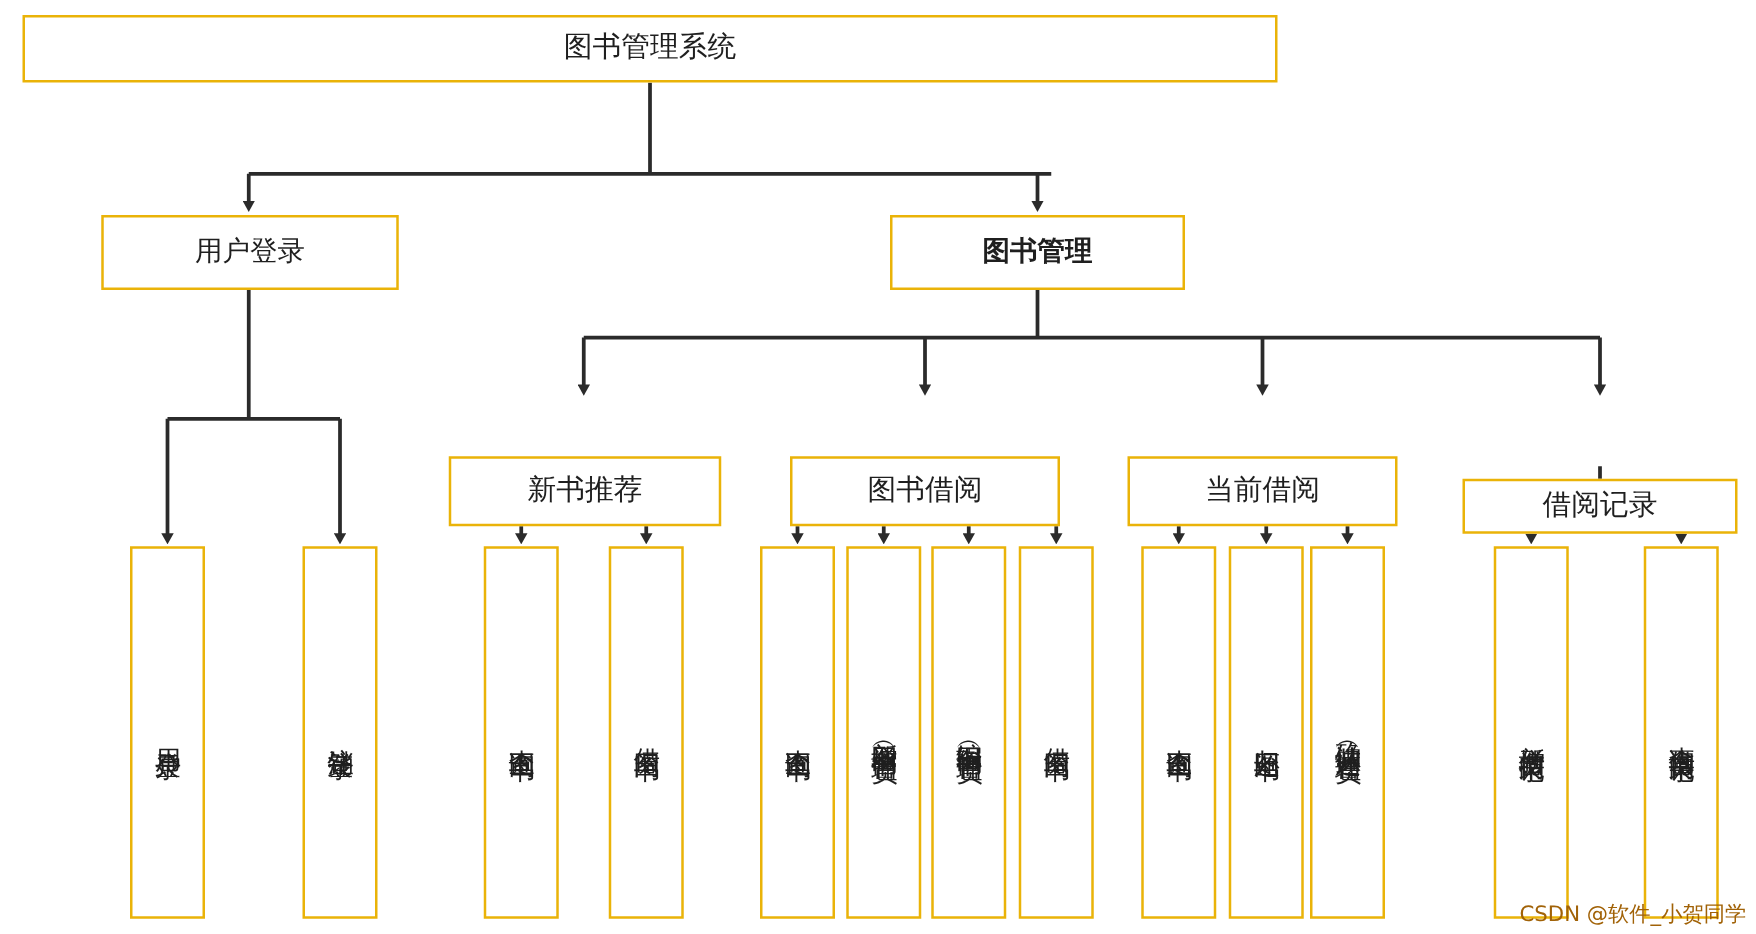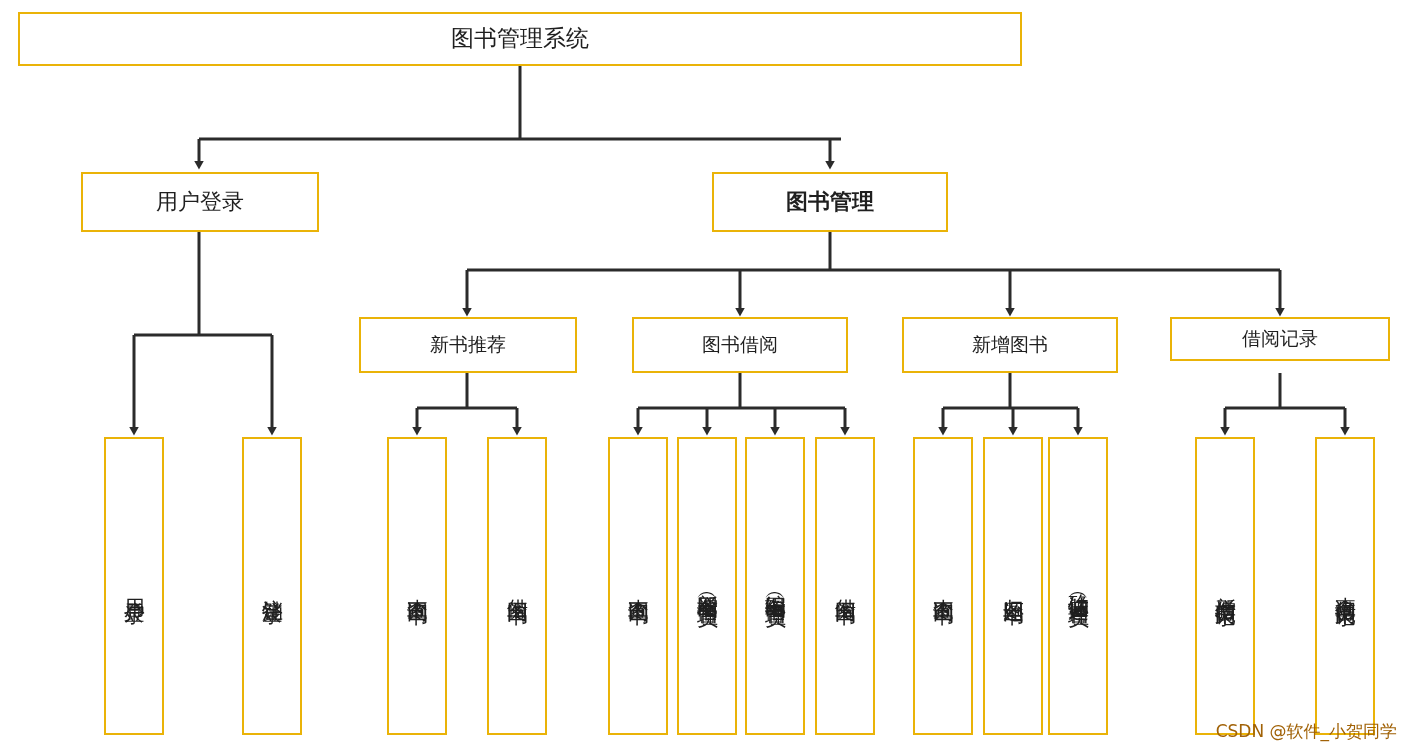--- a/index.html
+++ b/index.html
@@ -32,21 +32,21 @@
     background: #ffffff;
     border: 2px solid #eab308;
     display: flex;
     align-items: center;
     justify-content: center;
     color: #1f1f1f;
     line-height: 1.12;
   }
   .node.level-1 { font-size: 23px; }
   .node.level-2 { font-size: 22px; }
-  .node.level-3 { font-size: 19px; }
+  .node.level-3 { font-size: 23px; margin-top: 48px; }
   .node.leaf {
     font-size: 21px;
     align-items: center;
     justify-content: center;
     padding: 6px 0;
   }
   .node .label {
     display: block;
     text-align: center;
   }
@@ -133,23 +133,23 @@
     <span class="label">图书管理</span>
   </div>
 
   <div class="node level-3" style="left:359px; top:317px; width:218px; height:56px;">
     <span class="label">新书推荐</span>
   </div>
   <div class="node level-3" style="left:632px; top:317px; width:216px; height:56px;">
     <span class="label">图书借阅</span>
   </div>
   <div class="node level-3" style="left:902px; top:317px; width:216px; height:56px;">
-    <span class="label">新增图书</span>
+    <span class="label">当前借阅</span>
   </div>
-  <div class="node level-3" style="left:1170px; top:317px; width:220px; height:44px;">
+  <div class="node level-3" style="left:1170px; top:335px; width:220px; height:44px;">
     <span class="label">借阅记录</span>
   </div>
 
   <div class="node leaf" style="left:104px; top:437px; width:60px; height:298px;">
     <span class="label">用户登录</span>
   </div>
   <div class="node leaf" style="left:242px; top:437px; width:60px; height:298px;">
     <span class="label">注销登录</span>
   </div>
 

